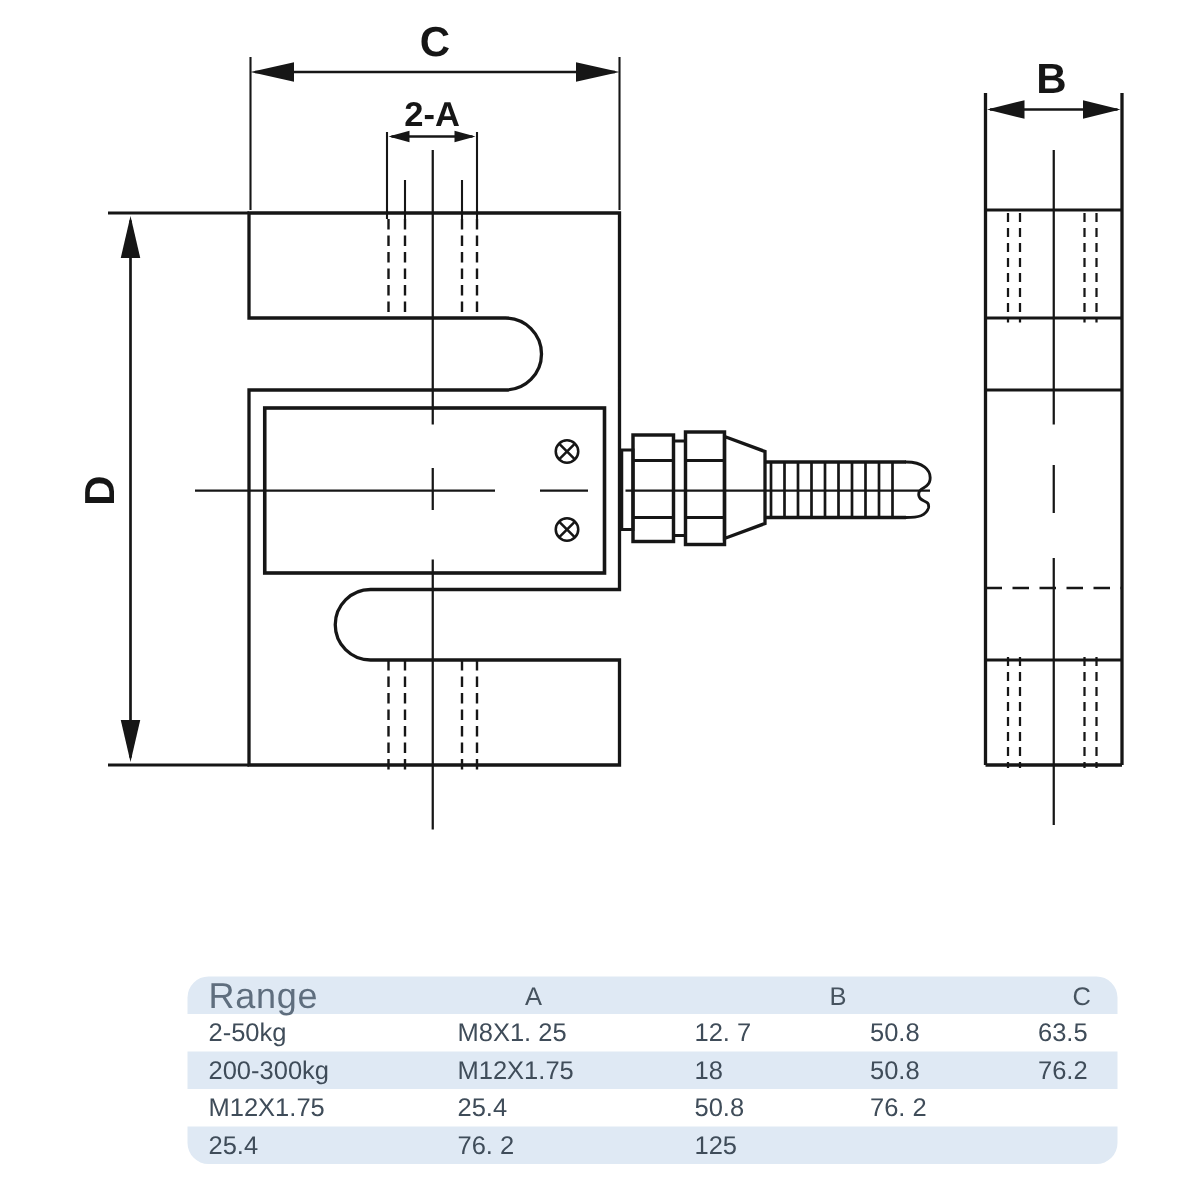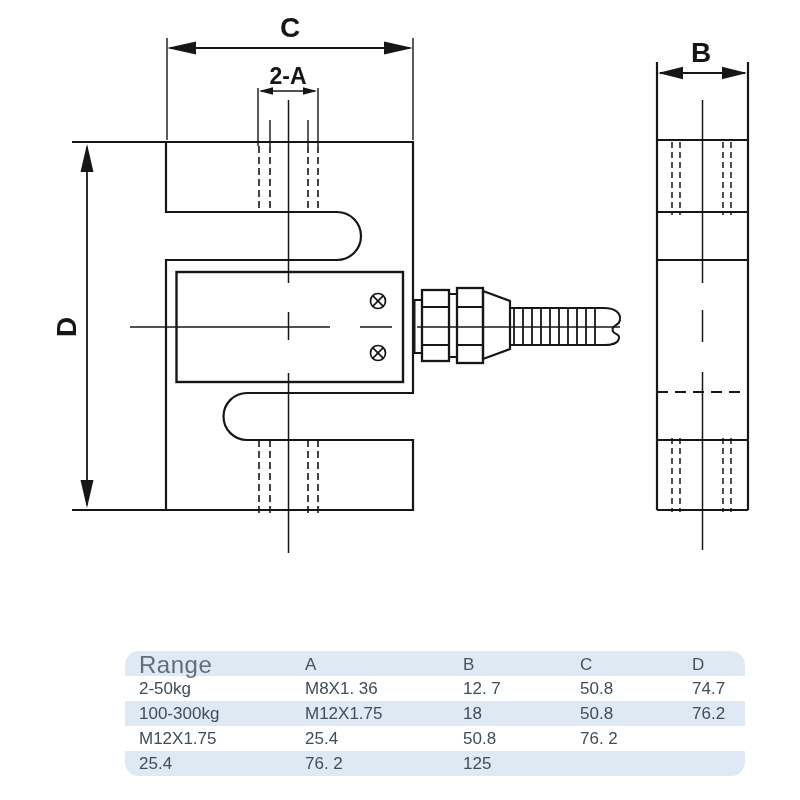--- a/index.html
+++ b/index.html
@@ -5,21 +5,21 @@
   html,body{margin:0;padding:0;background:#ffffff;}
   body{width:800px;height:800px;position:relative;font-family:"Liberation Sans",sans-serif;}
   #stage{position:absolute;left:0;top:0;width:800px;height:800px;}
   svg text{font-family:"Liberation Sans",sans-serif;}
   .dim-label{font-size:28px;font-weight:600;fill:#161616;}
   .dim-label-sm{font-size:23px;font-weight:600;fill:#161616;}
   
   .spec-table{position:absolute;left:125px;top:651px;width:620px;}
   .t-row{display:grid;grid-template-columns:166px 158px 117px 112px auto;
          padding-left:14px;align-items:center;box-sizing:border-box;}
-  .t-header{height:25px;background:var(--band);border-radius:14px 14px 0 0;}
+  .t-header{height:25px;background:var(--band);border-radius:14px 14px 0 0;gap:45px;}
   .t-body-row{height:25px;}
   .t-body-row.alt{background:var(--band);}
   .t-body-row.last{border-radius:0 0 14px 14px;}
   .t-header .range-h{font-size:24px;color:#5f6e7e;letter-spacing:.5px;}
   .t-header .col-h{font-size:17px;color:#46535f;}
   .t-body-row span{font-size:17px;color:#3f4c59;}
 </style>
 </head>
 <body>
 
@@ -162,27 +162,27 @@
   <div class="spec-table">
     <div class="t-row t-header">
       <span class="range-h">Range</span>
       <span class="col-h">A</span>
       <span class="col-h">B</span>
       <span class="col-h">C</span>
       <span class="col-h">D</span>
     </div>
     <div class="t-row t-body-row">
       <span>2-50kg</span>
-      <span>M8X1. 36</span>
+      <span>M8X1. 25</span>
       <span>12. 7</span>
       <span>50.8</span>
-      <span>74.7</span>
+      <span>63.5</span>
     </div>
     <div class="t-row t-body-row alt">
-      <span>100-300kg</span>
+      <span>200-300kg</span>
       <span>M12X1.75</span>
       <span>18</span>
       <span>50.8</span>
       <span>76.2</span>
     </div>
     <div class="t-row t-body-row">
       <span>M12X1.75</span>
       <span>25.4</span>
       <span>50.8</span>
       <span>76. 2</span>

